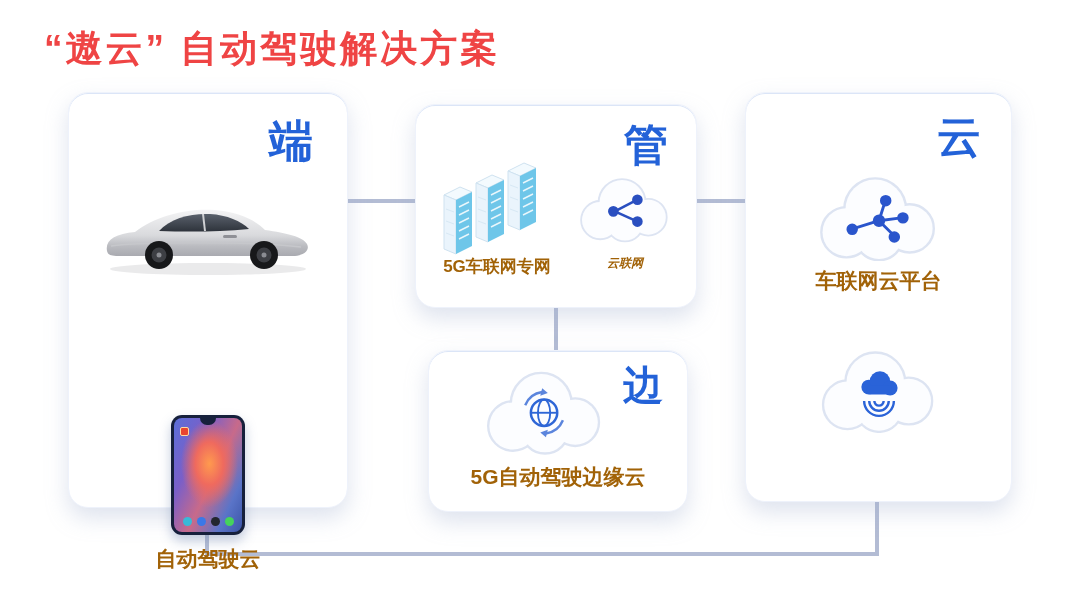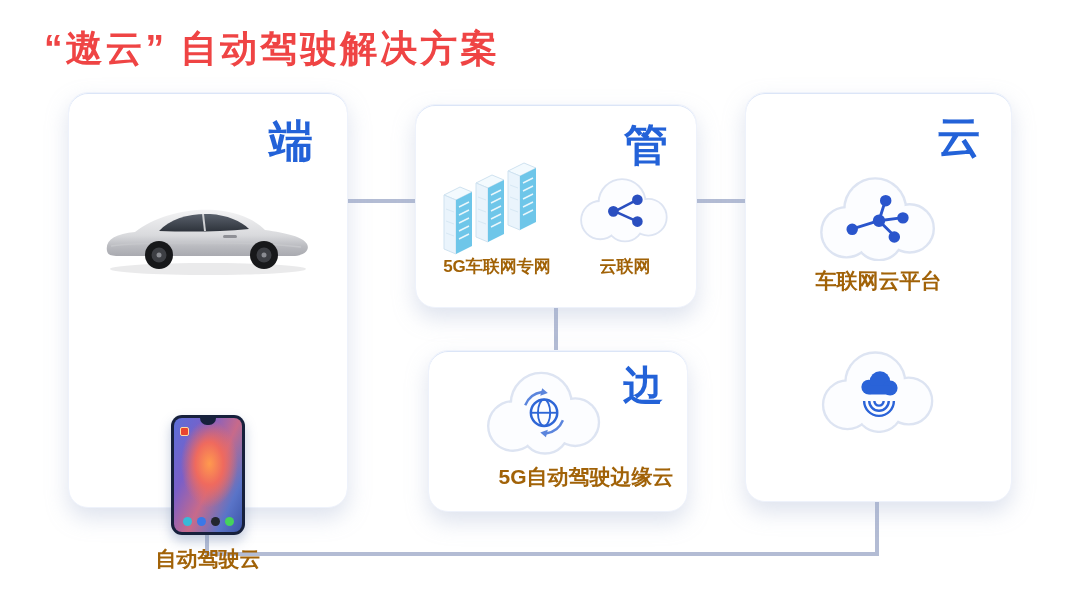--- a/index.html
+++ b/index.html
@@ -196,21 +196,21 @@
           <circle cx="70" cy="70" r="24"></circle>
       </g>
       <g transform="translate(70,52)" stroke="#2a4fc0" stroke-width="3.6" fill="#2a4fc0">
         <line x1="-14" y1="2" x2="15" y2="-13"></line>
           <line x1="-14" y1="2" x2="15" y2="15"></line>
         <circle cx="-16" cy="2" r="5.5"></circle>
           <circle cx="17" cy="-14" r="5.5"></circle>
           <circle cx="17" cy="16" r="5.5"></circle>
       </g>
     </svg>
-    <div class="lbl" style="top:150px;left:158px;width:102px;font-size:17px;">云联网</div>
+    <div class="lbl" style="top:150px;left:158px;width:102px;font-size:12px;font-style:italic;">云联网</div>
   </div>
 
   <div class="card card-edge">
     <div class="tag tag-edge">边</div>
 
     <svg class="icon-abs" style="left:50px;top:12px;" width="132" height="92" viewBox="0 0 140 96">
       <g stroke="#dde4f2" stroke-width="5" fill="#fcfdff">
         <circle cx="36" cy="66" r="25"></circle>
           <circle cx="66" cy="42" r="31"></circle>
         <circle cx="102" cy="62" r="24"></circle>
@@ -225,21 +225,21 @@
       <g transform="translate(69,52)">
         <circle cx="0" cy="0" r="14" fill="none" stroke="#2e66d6" stroke-width="2.6"></circle>
         <ellipse cx="0" cy="0" rx="6.5" ry="14" fill="none" stroke="#2e66d6" stroke-width="2"></ellipse>
         <line x1="-14" y1="0" x2="14" y2="0" stroke="#2e66d6" stroke-width="2"></line>
         <path d="M-20,-8 A 23 23 0 0 1 -2,-22" fill="none" stroke="#5b85dd" stroke-width="2.6"></path>
         <polygon points="-2,-26 4,-21 -4,-18" fill="#5b85dd"></polygon>
         <path d="M20,8 A 23 23 0 0 1 2,22" fill="none" stroke="#5b85dd" stroke-width="2.6"></path>
         <polygon points="2,26 -4,21 4,18" fill="#5b85dd"></polygon>
       </g>
     </svg>
-    <div class="lbl" style="top:112px;padding-left:28px;">5G自动驾驶边缘云</div>
+    <div class="lbl" style="top:112px;">5G自动驾驶边缘云</div>
   </div>
 
   <div class="card card-cloud">
     <div class="tag tag-cloud">云</div>
 
     <svg class="icon-abs" style="left:66px;top:76px;" width="134" height="92" viewBox="0 0 140 96">
       <g stroke="#dde4f2" stroke-width="5" fill="#fcfdff">
         <circle cx="36" cy="66" r="25"></circle>
           <circle cx="66" cy="42" r="31"></circle>
         <circle cx="102" cy="62" r="24"></circle>

